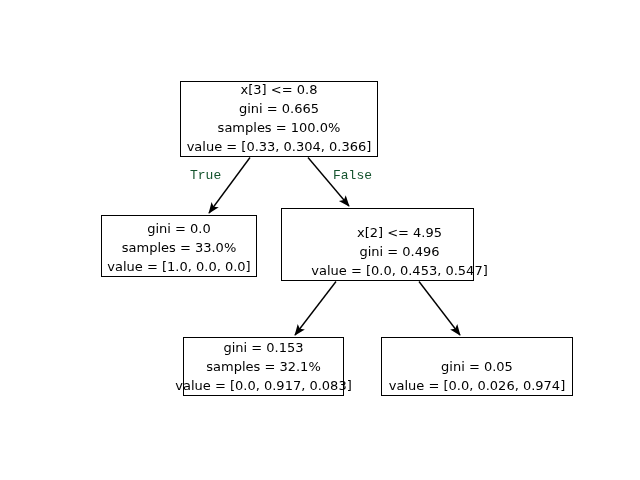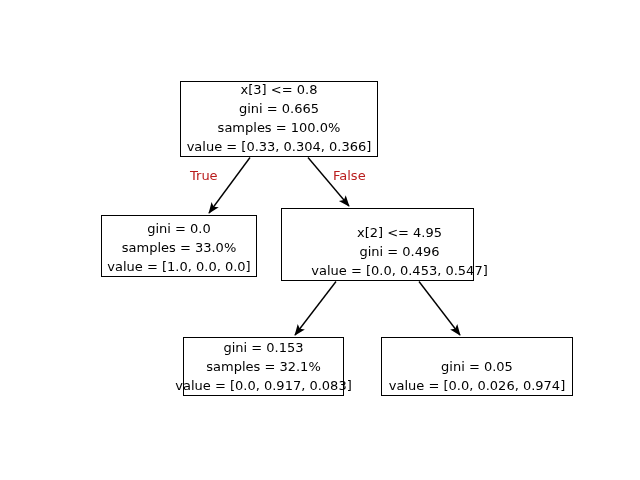--- a/index.html
+++ b/index.html
@@ -44,22 +44,23 @@
     white-space: nowrap;
   }
   .node-line {
     display: block;
     text-align: center;
   }
   .edge-label {
     position: absolute;
     font-size: 13px;
     line-height: 15px;
-    color: #b91c1c;
+    color: #14532d;
     white-space: nowrap;
+    font-family: Liberation Mono, monospace;
   }
 </style>
 </head>
 <body>
 
 <div id="tree-canvas">
 
   <svg class="edge-layer" viewBox="0 0 640 480" width="640" height="480" xmlns="http://www.w3.org/2000/svg">
     <defs>
       <marker id="arrowhead" markerWidth="9" markerHeight="9" refX="7.4" refY="3.2" orient="auto" markerUnits="strokeWidth">

